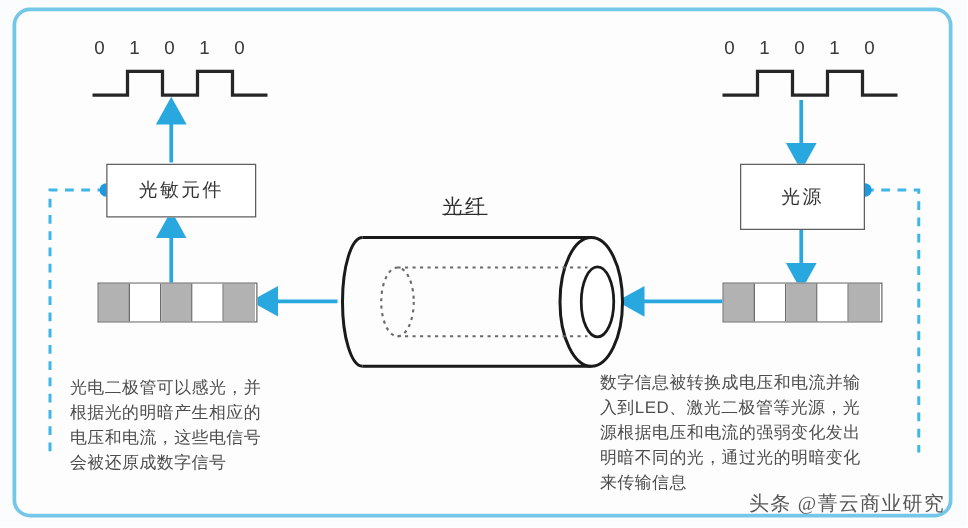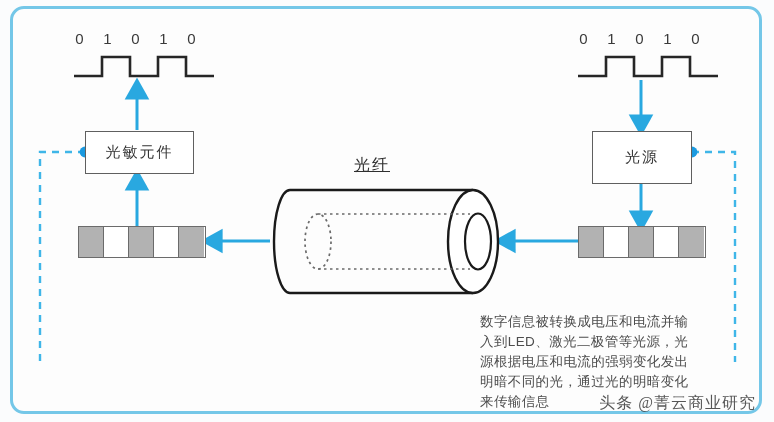--- a/index.html
+++ b/index.html
@@ -168,32 +168,36 @@
   </svg>
 
   <div class="bits" style="left:66px; top:30px;">
     <span>0</span>
     <span>1</span>
     <span>0</span>
     <span>1</span>
     <span>0</span>
   </div>
 
-  <div class="unitbox" style="left:85px; top:131px; width:109px; height:43px;">
+  <div class="unitbox" style="left:85px; top:131px; width:120px; height:43px;">
     <span>光敏元件</span>
   </div>
 
   <div class="pulsebar" style="left:78px; top:226px; width:128px; height:32px;">
     <div class="cell on"></div>
     <div class="cell off"></div>
     <div class="cell on"></div>
     <div class="cell off"></div>
     <div class="cell on"></div>
   </div>
 
+  <div class="caption" style="left:56px; top:300px; width:215px;">光电二极管可以感光，并
+根据光的明暗产生相应的
+电压和电流，这些电信号
+会被还原成数字信号</div>
 
   <div class="fiberlabel" style="left:354px; top:155px;text-decoration:underline;">光纤</div>
 
   <div class="bits" style="left:570px; top:30px;">
     <span>0</span>
     <span>1</span>
     <span>0</span>
     <span>1</span>
     <span>0</span>
   </div>
@@ -203,21 +207,21 @@
   </div>
 
   <div class="pulsebar" style="left:578px; top:226px; width:128px; height:32px;">
     <div class="cell on"></div>
     <div class="cell off"></div>
     <div class="cell on"></div>
     <div class="cell off"></div>
     <div class="cell on"></div>
   </div>
 
-  <div class="caption" style="left:480px; top:312px; width:250px;">数字信息被转换成电压和电流并输
+  <div class="caption" style="left:480px; top:296px; width:250px;">数字信息被转换成电压和电流并输
 入到LED、激光二极管等光源，光
 源根据电压和电流的强弱变化发出
 明暗不同的光，通过光的明暗变化
 来传输信息</div>
 
   <div class="watermark">头条 @菁云商业研究</div>
 
 </div>
 
 </body></html>

